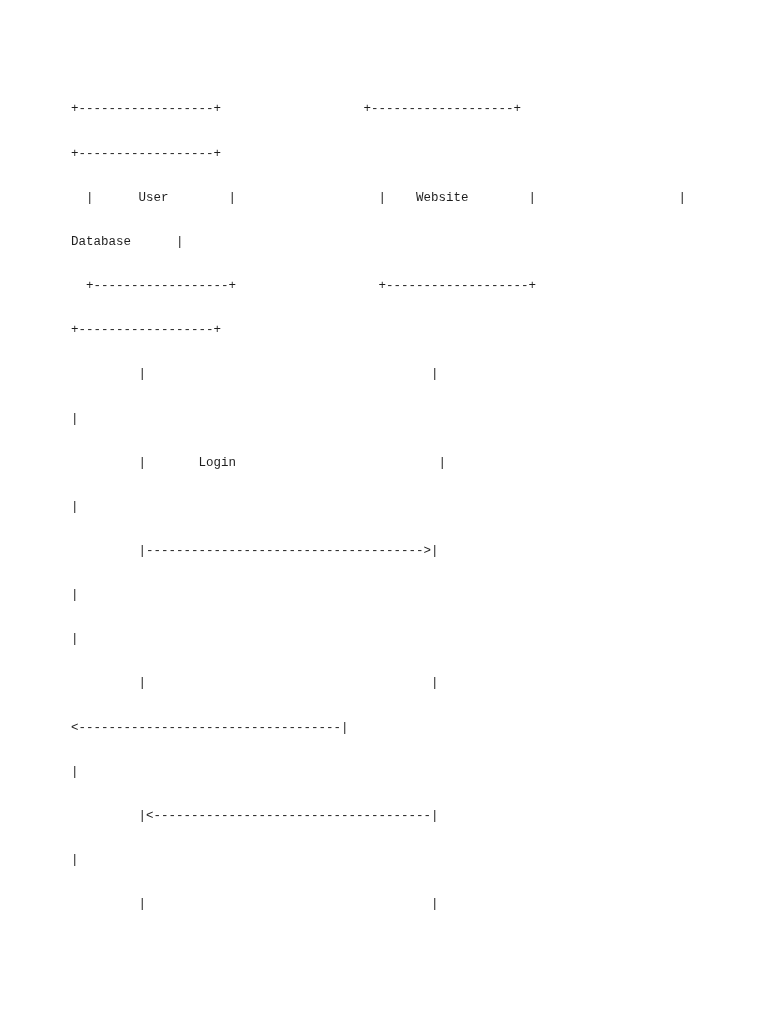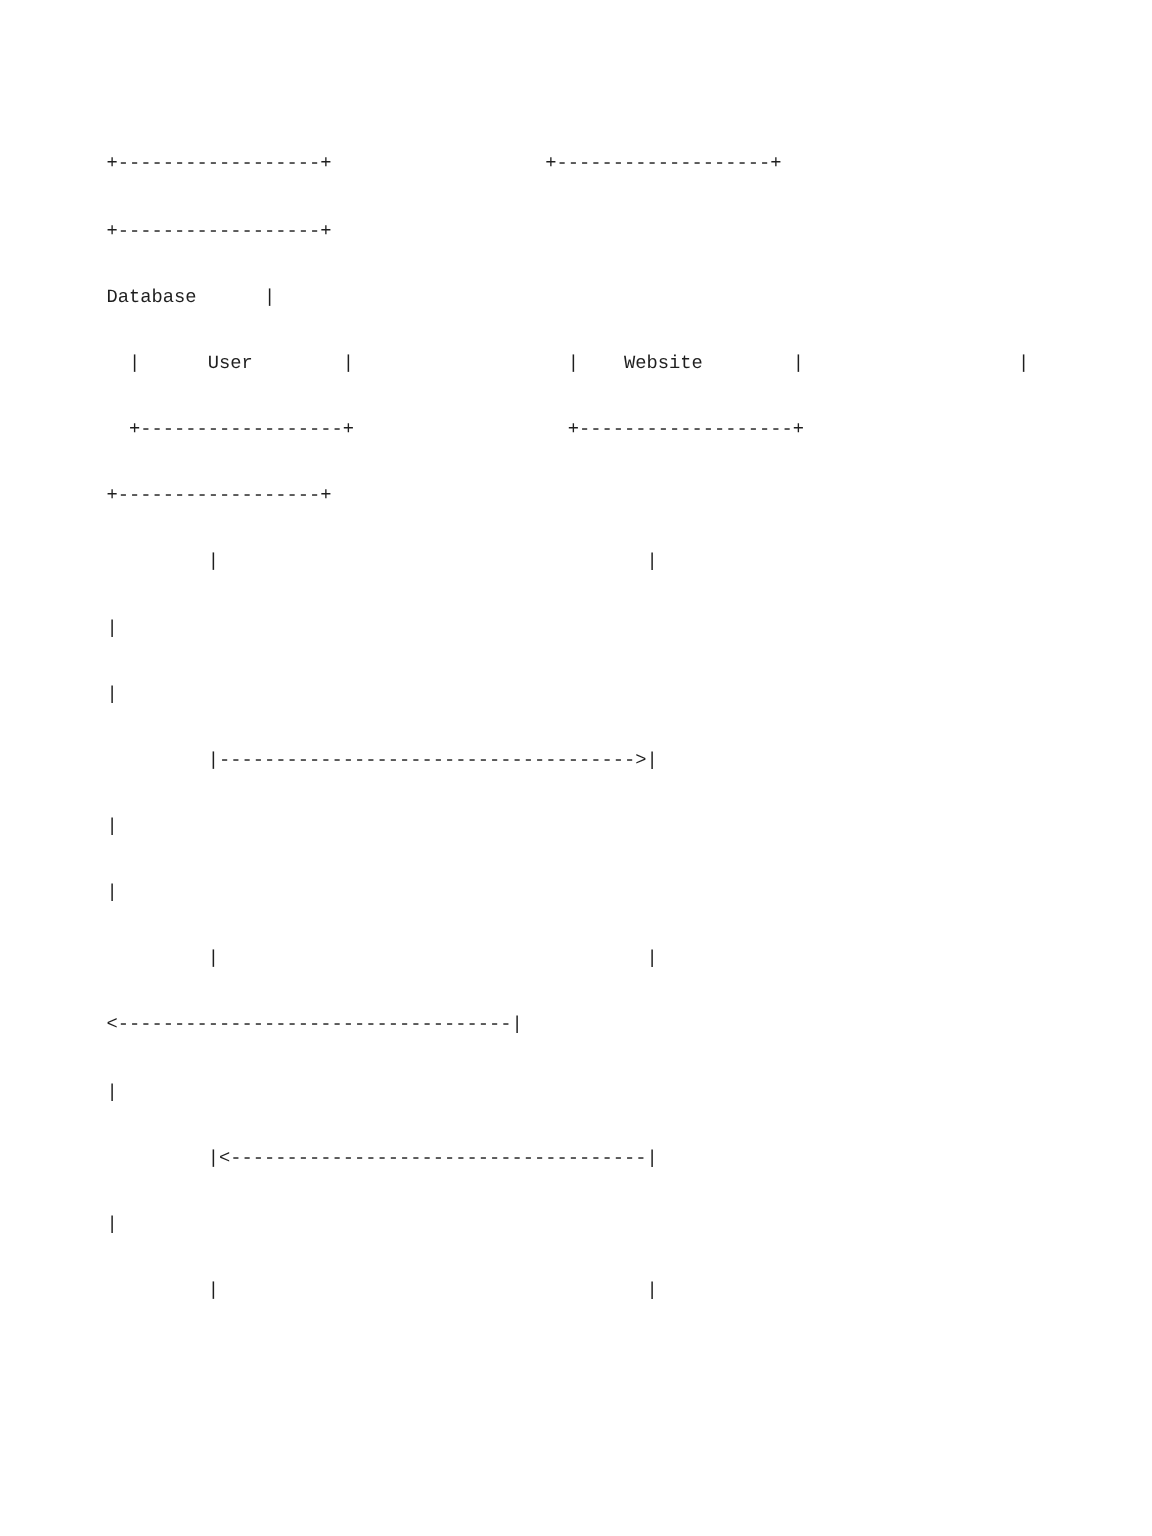--- a/index.html
+++ b/index.html
@@ -39,26 +39,27 @@
     white-space: pre;
   }
 </style>
 </head>
 <body>
 
 <div class="page">
   <div class="ascii" id="ascii">
     <span class="line">+------------------+                   +-------------------+</span>
     <span class="line">+------------------+</span>
+    <span class="line">  |      User        |                   |    Website        |                   |</span>
     <span class="line">Database      |</span>
-    <span class="line">  |      User        |                   |    Website        |                   |</span>
     <span class="line">  +------------------+                   +-------------------+</span>
     <span class="line">+------------------+</span>
     <span class="line">         |                                      |</span>
     <span class="line">|</span>
+    <span class="line">         |       Login                           |</span>
     <span class="line">|</span>
     <span class="line">         |-------------------------------------&gt;|</span>
     <span class="line">|</span>
     <span class="line">|</span>
     <span class="line">         |                                      |</span>
     <span class="line">&lt;-----------------------------------|</span>
     <span class="line">|</span>
     <span class="line">         |&lt;-------------------------------------|</span>
     <span class="line">|</span>
     <span class="line">         |                                      |</span>

